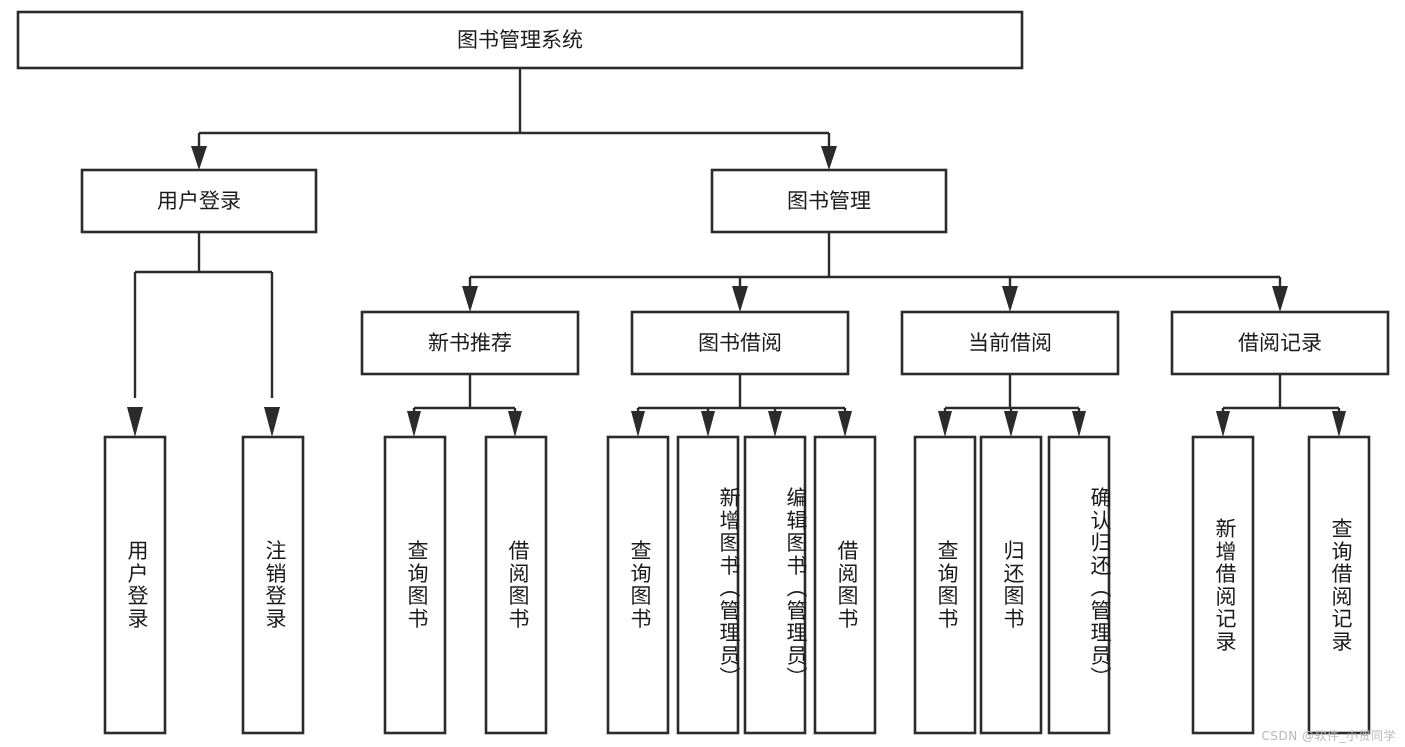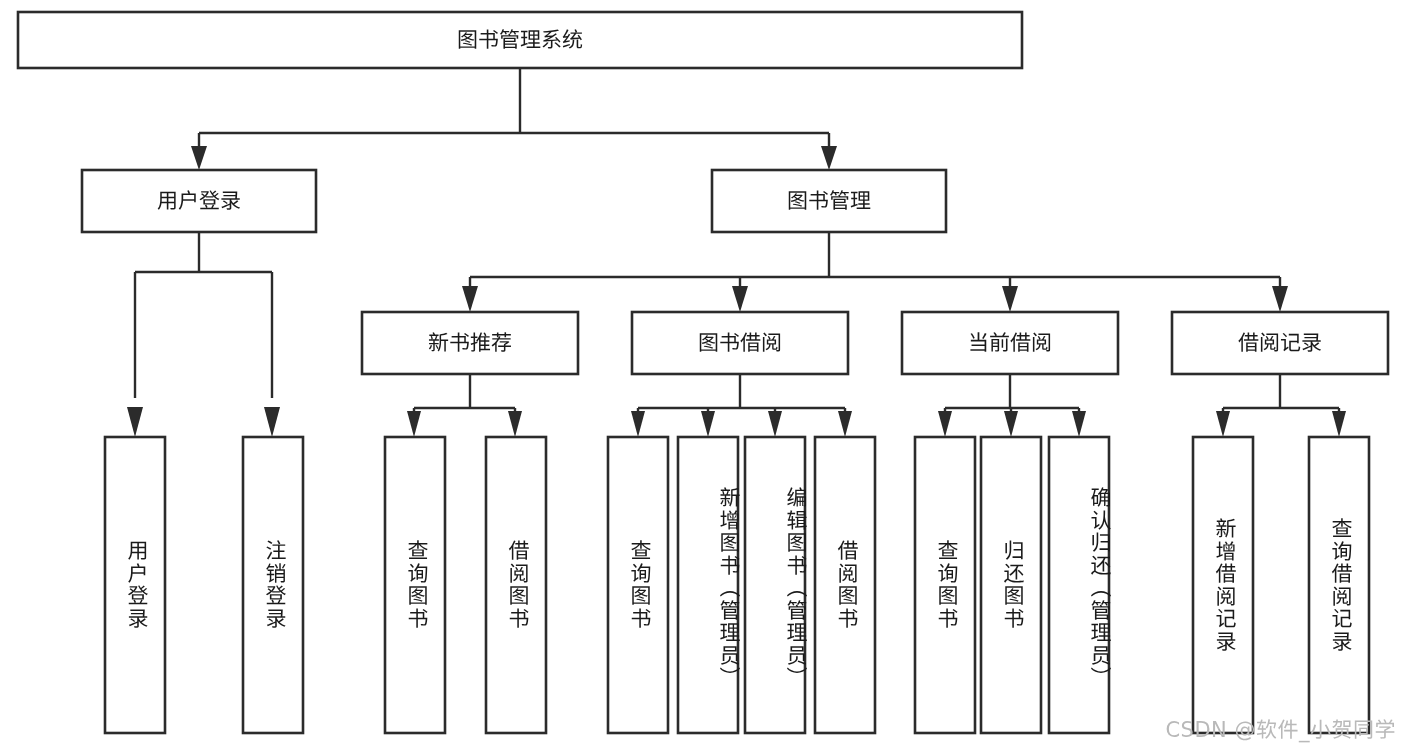--- a/index.html
+++ b/index.html
@@ -66,21 +66,21 @@
     text-align: center;
     white-space: nowrap;
     pointer-events: none;
     user-select: none;
   }
   .watermark {
     position: absolute;
     right: 9px;
     bottom: 4px;
     font-family: "DejaVu Sans", "Liberation Sans", sans-serif;
-    font-size: 21px;
+    font-size: 12px;
     color: #b9b9b9;
     white-space: nowrap;
     letter-spacing: 0.5px;
   }
 </style>
 </head>
 <body>
 
 <div id="diagram-root">
 

